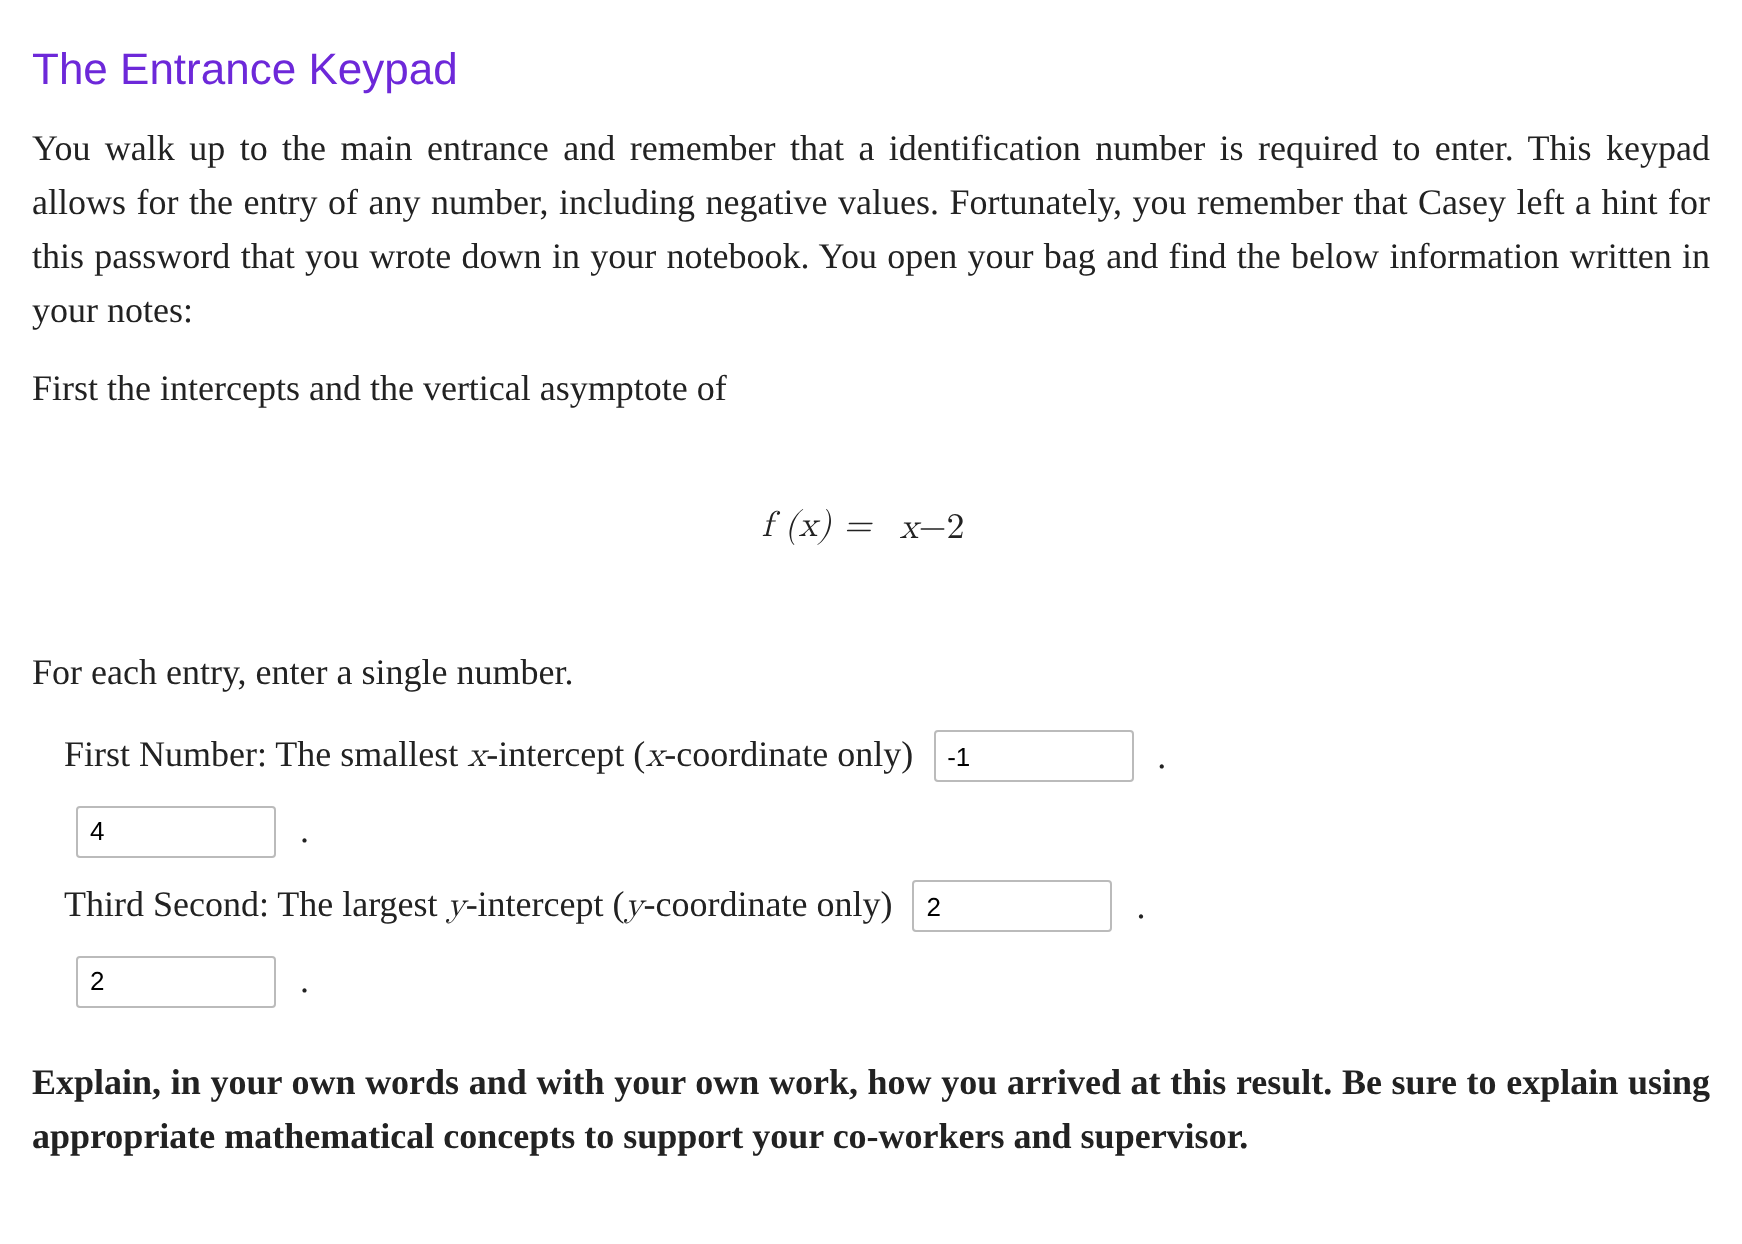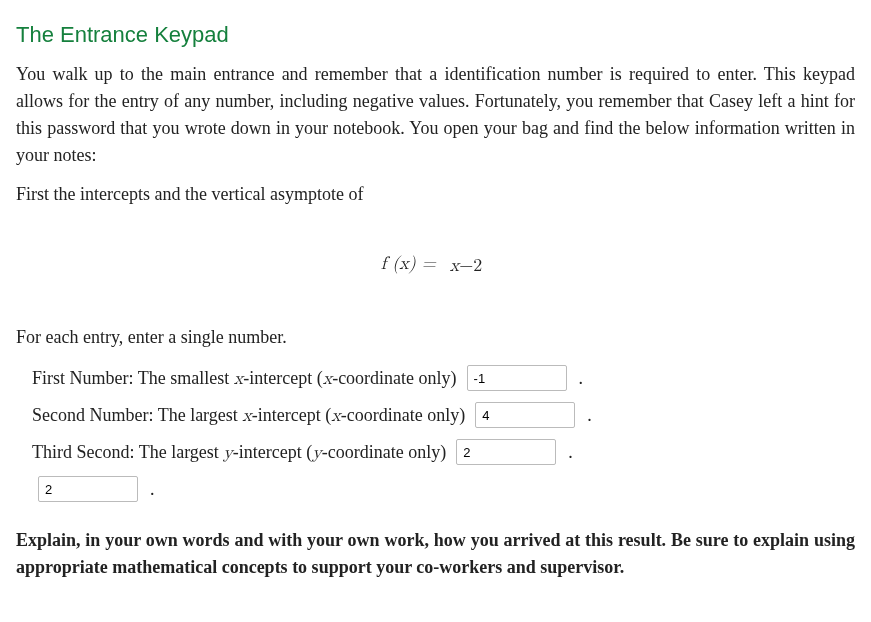--- a/index.html
+++ b/index.html
@@ -7,21 +7,21 @@
     margin: 0;
     padding: 14px 16px;
     font-family: Georgia, 'Times New Roman', serif;
     font-size: 18px;
     color: #222;
     line-height: 1.5;
     background: #fff;
     width: 871px;
   }
   h2 {
-    color: #15803d;
+    color: #6d28d9;
     font-family: Arial, Helvetica, sans-serif;
     font-weight: 400;
     font-size: 22px;
     margin: 4px 0 10px 0;
   }
   p { margin: 8px 0 14px 0; text-align: justify; }
   .intro { margin-bottom: 12px; }
   .math-block {
     text-align: center;
     margin: 42px 0 46px 0;
@@ -92,23 +92,20 @@
 
 <div class="entry-line">
   <span>
     <span>First Number: The smallest </span><span class="math-inline">x</span><span>-intercept (</span><span class="math-inline">x</span><span>-coordinate only)</span>
   </span>
   <input type="text" value="-1" style="">
   <span class="period">.</span>
 </div>
 
 <div class="entry-line">
-  <span>
-    <span>Second Number: The largest </span><span class="math-inline">x</span><span>-intercept (</span><span class="math-inline">x</span><span>-coordinate only)</span>
-  </span>
   <input type="text" value="4" style="">
   <span class="period">.</span>
 </div>
 
 <div class="entry-line">
   <span>
     <span>Third Second: The largest </span><span class="math-inline">y</span><span>-intercept (</span><span class="math-inline">y</span><span>-coordinate only)</span>
   </span>
   <input type="text" value="2" style="">
   <span class="period">.</span>

